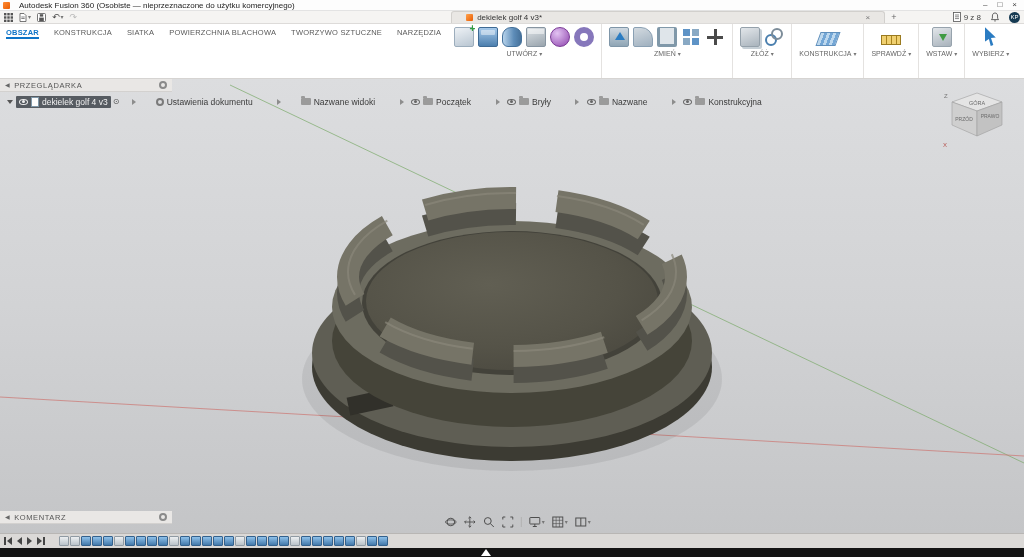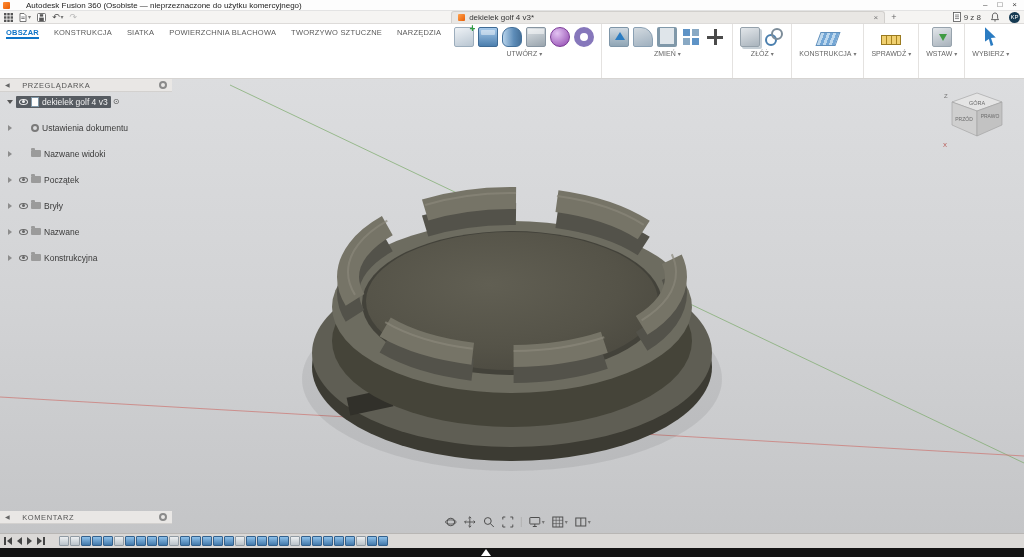--- a/index.html
+++ b/index.html
@@ -1,32 +1,32 @@
 <!DOCTYPE html>
 <html><head>
 <meta charset="utf-8">
 <style>
 *{box-sizing:border-box;margin:0;padding:0}
 html,body{width:1024px;height:557px}
 body{font-family:"Liberation Sans","DejaVu Sans",sans-serif;}
 .app{position:relative;width:1024px;height:557px;overflow:hidden;background:#fff}
 
 
-.titlebar{height:11px;display:flex;align-items:center;gap:16px;padding:0 3px;background:#fdfdfd;border-bottom:1px solid #e3e3e3;font-size:8px;color:#222;white-space:nowrap}
+.titlebar{height:11px;display:flex;align-items:center;gap:9px;padding:0 3px;background:#fdfdfd;border-bottom:1px solid #e3e3e3;font-size:8px;color:#222;white-space:nowrap}
 .fusion-logo{width:7px;height:7px;border-radius:1px;background:linear-gradient(135deg,#ff8a33,#e85d04);flex:none}
 .win-controls{margin-left:auto;display:flex;gap:10px;font-size:8px;color:#444;padding-right:4px;align-items:center;line-height:1}
 
 
 .qat{height:13px;background:#f5f4f2;border-bottom:1px solid #dddbd9;display:flex;align-items:center;padding:0 4px;font-size:8px;color:#555;gap:6px}
 .qicon{display:inline-flex;align-items:center;gap:1px;color:#555}
 .qicon svg{display:block}
 .caret{font-size:6px;color:#777;line-height:1}
 .undo-glyph{font-size:9px;color:#4a4a4a;line-height:1}
 .redo-glyph{font-size:9px;color:#b9b9b9;line-height:1}
-.doc-tab{margin-left:368px;width:434px;height:12px;align-self:flex-end;background:#e9e7e4;border:1px solid #d2d0cd;border-bottom:none;border-radius:3px 3px 0 0;display:flex;align-items:center;gap:4px;padding:0 6px;font-size:8px;color:#333}
+.doc-tab{margin-left:368px;width:434px;height:12px;align-self:flex-end;background:#e9e7e4;border:1px solid #d2d0cd;border-bottom:none;border-radius:3px 3px 0 0;display:flex;align-items:center;gap:4px;padding:0 14px;font-size:8px;color:#333}
 .doc-tab-icon{width:7px;height:7px;border-radius:1px;background:linear-gradient(135deg,#ffa24d,#e85d04);flex:none}
 .tab-close{margin-left:auto;color:#777;font-size:8px;line-height:1}
 .new-tab{color:#666;font-size:9px;line-height:1}
 .qat-right{margin-left:auto;display:flex;align-items:center;gap:9px}
 .doc-counter{display:flex;align-items:center;gap:3px;font-size:8px;color:#444}
 .avatar{width:11px;height:11px;border-radius:50%;background:#163a52;color:#fff;font-size:6px;display:flex;align-items:center;justify-content:center}
 
 
 .ribbon{height:55px;background:#fff;border-bottom:1px solid #d6d4d2;display:flex}
 .ribbon-left{width:74px;display:flex;align-items:center;justify-content:center;padding-top:8px}
@@ -67,24 +67,24 @@
 .s-insert::after{content:"";position:absolute;left:6px;top:6px;border-left:4px solid transparent;border-right:4px solid transparent;border-top:7px solid #3f9b43}
 .s-select{background:transparent;width:16px}
 .s-select::before{content:"";position:absolute;left:2px;top:0;width:13px;height:19px;background:#2b7cc2;clip-path:polygon(0 0,85% 55%,48% 58%,66% 95%,46% 100%,32% 63%,0 78%)}
 
 
 .viewport{position:relative;height:454px;background:linear-gradient(180deg,#dcdddf 0%,#d2d3d5 50%,#c4c5c7 100%);overflow:hidden}
 .scene{position:absolute;inset:0;width:100%;height:100%;display:block}
 
 
 .browser{position:absolute;left:0;top:0;width:172px}
-.bheader{height:13px;background:#e9e7e5;border-bottom:1px solid #d3d1cf;display:flex;align-items:center;gap:12px;padding:0 5px;font-size:7.5px;letter-spacing:.6px;color:#555}
+.bheader{height:13px;background:#e9e7e5;border-bottom:1px solid #d3d1cf;display:flex;align-items:center;gap:4px;padding:0 5px;font-size:7.5px;letter-spacing:.6px;color:#555}
 .collapse-arrow{font-size:6px;color:#666;line-height:1}
 .gear-ring{margin-left:auto;width:8px;height:8px;border:2px solid #8a8a8a;border-radius:50%;flex:none}
-.btree{padding:3px 0 0 2px;display:flex;flex-direction:column;gap:13px}
+.btree{padding:3px 0 0 2px;display:flex;flex-direction:row;gap:4px}
 .brow{display:flex;align-items:center;height:13px;font-size:8.5px;color:#3a3a3a;gap:2px;padding-left:3px}
 .exp{width:9px;display:flex;justify-content:center;flex:none}
 .exp.exp-closed::before{content:"";border-left:4px solid #8d8d8d;border-top:3px solid transparent;border-bottom:3px solid transparent}
 .exp.exp-open::before{content:"";border-top:4px solid #555;border-left:3px solid transparent;border-right:3px solid transparent}
 .hl{display:inline-flex;align-items:center;gap:3px;padding:0 3px;height:12px;border-radius:1px}
 .hl.hl-sel{background:#565b61;color:#f2f2f2}
 .eye{width:9px;height:6px;position:relative;color:#666;flex:none}
 .hl-sel .eye{color:#f0f0f0}
 .eye::before{content:"";position:absolute;inset:0;border:1px solid currentColor;border-radius:50%}
 .eye::after{content:"";position:absolute;left:3px;top:1.5px;width:3px;height:3px;background:currentColor;border-radius:50%}

